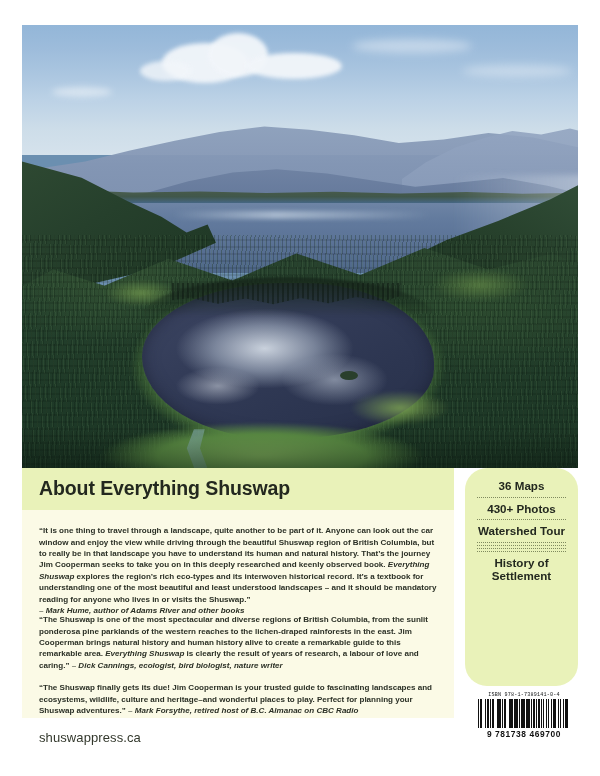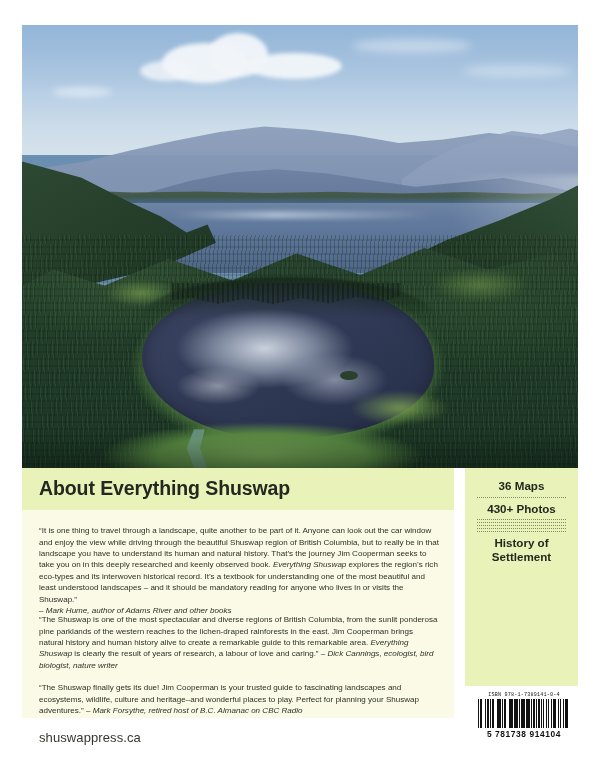--- a/index.html
+++ b/index.html
@@ -263,20 +263,21 @@
   }
 
   .blurb {
     position: absolute;
     left: 17px;
     width: 400px;
     font-size: 8.05px;
     line-height: 11.45px;
     color: #2b3026;
     text-align: left;
+    font-weight: bold;
   }
   #blurb-1 { top: 49px; }
   #blurb-2 { top: 138px; }
   #blurb-3 { top: 206px; }
   .blurb em { font-style: italic; }
   .attrib { font-style: italic; }
 
   #site {
     position: absolute;
     left: 17px;
@@ -287,20 +288,21 @@
   }
 
   
   #sidebar {
     position: absolute;
     left: 443px;
     top: 0;
     width: 113px;
     height: 218px;
     background: #e9f2b9;
+    border-radius: 22px;
   }
   #feature-list {
     position: absolute;
     left: 6px;
     top: 9px;
     width: 101px;
   }
   .feat {
     text-align: center;
     font-size: 11.6px;
@@ -430,29 +432,30 @@
     </div>
 
     <div id="site">shuswappress.ca</div>
 
     <div id="sidebar">
       <div id="feature-list">
         <div class="feat">36 Maps</div>
         <div class="dotsep"></div>
         <div class="feat">430+ Photos</div>
         <div class="dotsep"></div>
+        <div class="feat">Watershed Tour</div>
         <div class="dotsep"></div>
         <div class="dotsep"></div>
         <div class="dotsep"></div>
         <div class="dotsep"></div>
         <div class="feat">History of Settlement</div>
       </div>
     </div>
 
     <div id="barcode-box">
       <div id="isbn-text">ISBN 978-1-7389141-0-4</div>
       <div id="bars"></div>
       <div id="bars-tail"></div>
-      <div id="barcode-digits">5 781738 914104</div>
+      <div id="barcode-digits">9 781738 469700</div>
     </div>
 
   </div>
 </div>
 
 </body></html>

